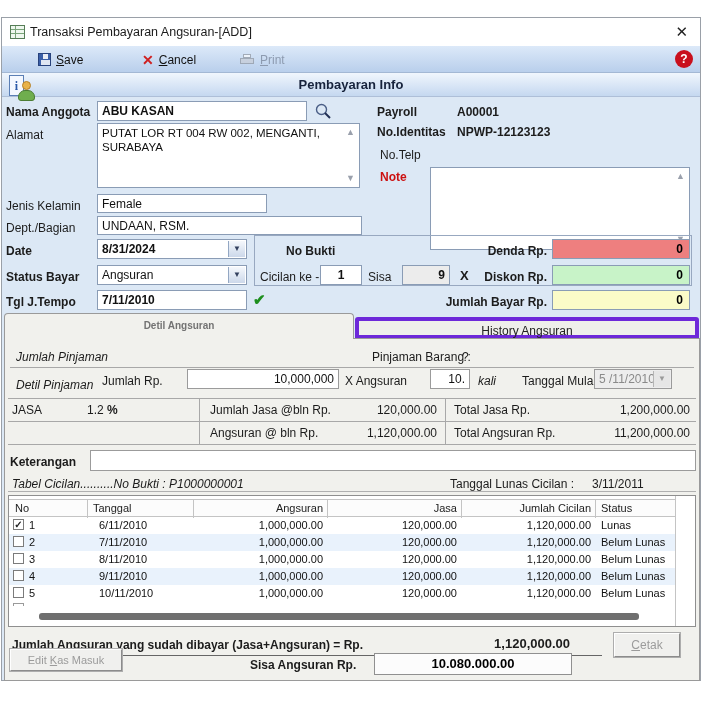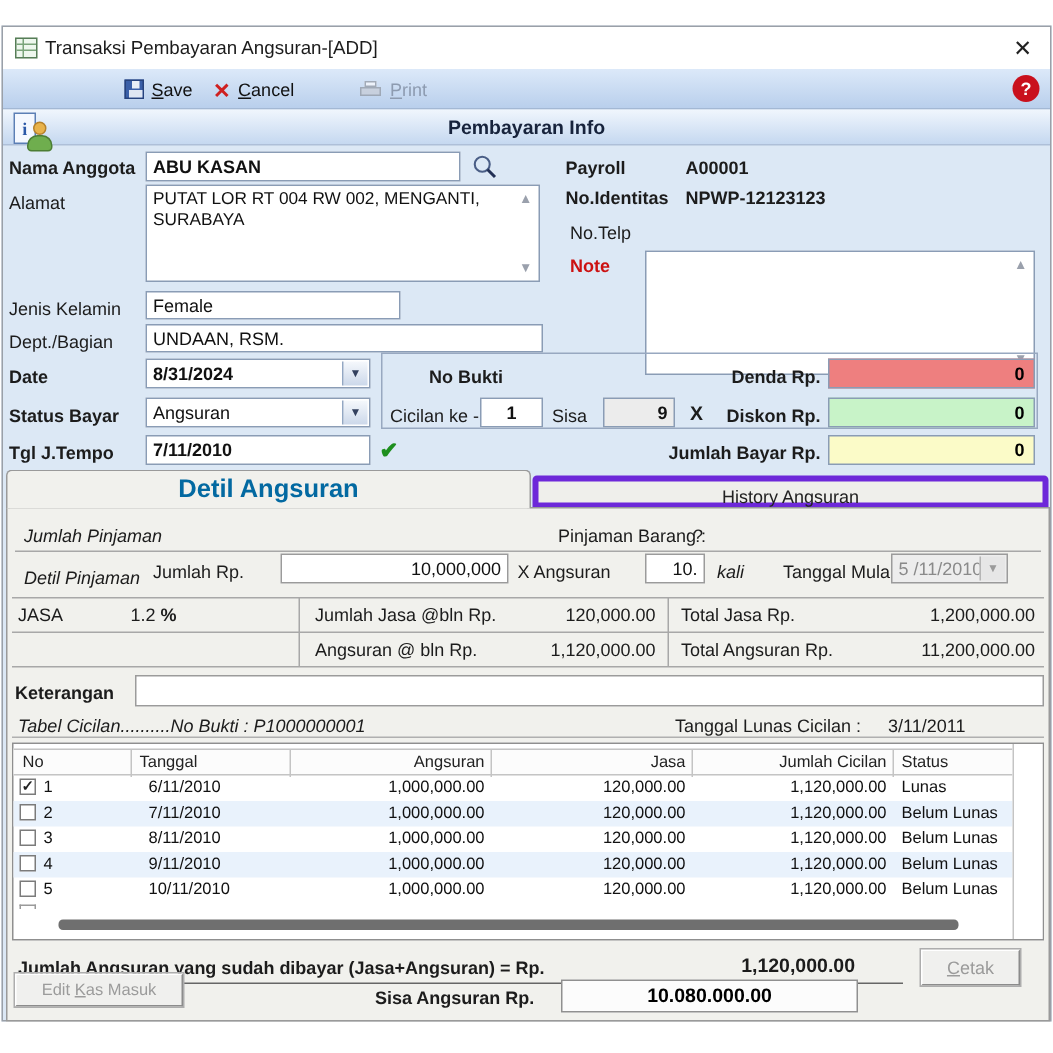--- a/index.html
+++ b/index.html
@@ -42,21 +42,21 @@
   .it{font-style:italic;}
   .field{background:#fff;border:1px solid #8a9cb5;font-size:12px;color:#111;padding:2px 4px;overflow:hidden;white-space:nowrap;}
   .field.gray{background:#ececec;}
   .spin{position:absolute;font-size:9px;color:#9aa0ac;right:3px;}
   .combo-btn{position:absolute;right:1px;top:1px;width:17px;height:16px;background:linear-gradient(#f5f8fc,#ccd8ea);border-left:1px solid #93a7c3;text-align:center;font-size:8px;color:#33405e;line-height:16px;}
   .combo-btn.dis{background:#e6e6e6;color:#9a9a9a;border-left:1px solid #b5b5b5;}
   .groupbox{position:absolute;left:252px;top:217px;width:438px;height:51px;border:1px solid #98a8c0;}
   .money{font-weight:bold;text-align:right;padding-right:6px;font-size:12px;border:1px solid #8a9cb5;line-height:18px;}
   .check-green{color:#1e8f1e;font-weight:bold;font-size:15px;}
   
-  .tab-active{position:absolute;left:2px;top:295px;width:350px;height:26px;background:#f1f1ed;border:1px solid #9a9a9a;border-bottom:none;border-radius:4px 4px 0 0;text-align:center;font-weight:bold;font-size:17px;color:#0369a1;line-height:24px;z-index:4;}
+  .tab-active{position:absolute;left:2px;top:295px;width:350px;height:26px;background:#f1f1ed;border:1px solid #9a9a9a;border-bottom:none;border-radius:4px 4px 0 0;text-align:center;font-weight:bold;font-size:10px;color:#737373;line-height:24px;z-index:4;}
   .tab-inactive{position:absolute;left:353px;top:299px;width:344px;height:22px;background:#efefeb;border:4px solid #6d28d9;border-radius:3px 3px 0 0;text-align:center;font-size:12px;color:#222;line-height:20px;z-index:2;}
   .panel{position:absolute;left:2px;top:320px;width:696px;height:343px;background:#f1f1ed;border:1px solid #9a9a9a;z-index:3;}
   .hline{position:absolute;height:1px;background:#a8a8a8;}
   .vline{position:absolute;width:1px;background:#a8a8a8;}
   .p-lbl{position:absolute;font-size:12px;color:#1c1c1c;}
   .sunken{background:#fff;border:1px solid #9b9b9b;font-size:12px;color:#111;padding:2px 4px;white-space:nowrap;overflow:hidden;}
   .num-r{text-align:right;}
   
   .grid{position:absolute;left:6px;top:477px;width:688px;height:132px;background:#fff;border:1px solid #8f8f8f;}
   .gheader{position:absolute;left:0;top:3px;width:666px;height:18px;background:#fcfcfc;border-top:1px solid #c4c4c4;border-bottom:1px solid #c4c4c4;font-size:11px;color:#222;}
@@ -82,21 +82,21 @@
       <div class="title-icon">
           <div class="h1"></div>
           <div class="h2"></div>
           <div class="v1"></div>
         </div>
       <div class="title-text">Transaksi Pembayaran Angsuran-[ADD]</div>
       <div class="close-x">✕</div>
     </div>
 
     <div class="toolbar">
-      <div class="tbtn" style="left:36px;margin-left:45px;">
+      <div class="tbtn" style="left:36px;">
         <span class="floppy">
             <span class="shutter"></span>
             <span class="label"></span>
           </span>
         <span><span class="u">S</span><span>ave</span></span>
       </div>
       <div class="tbtn" style="left:140px;">
         <span class="cancel-x">✕</span>
         <span><span class="u">C</span><span>ancel</span></span>
       </div>

